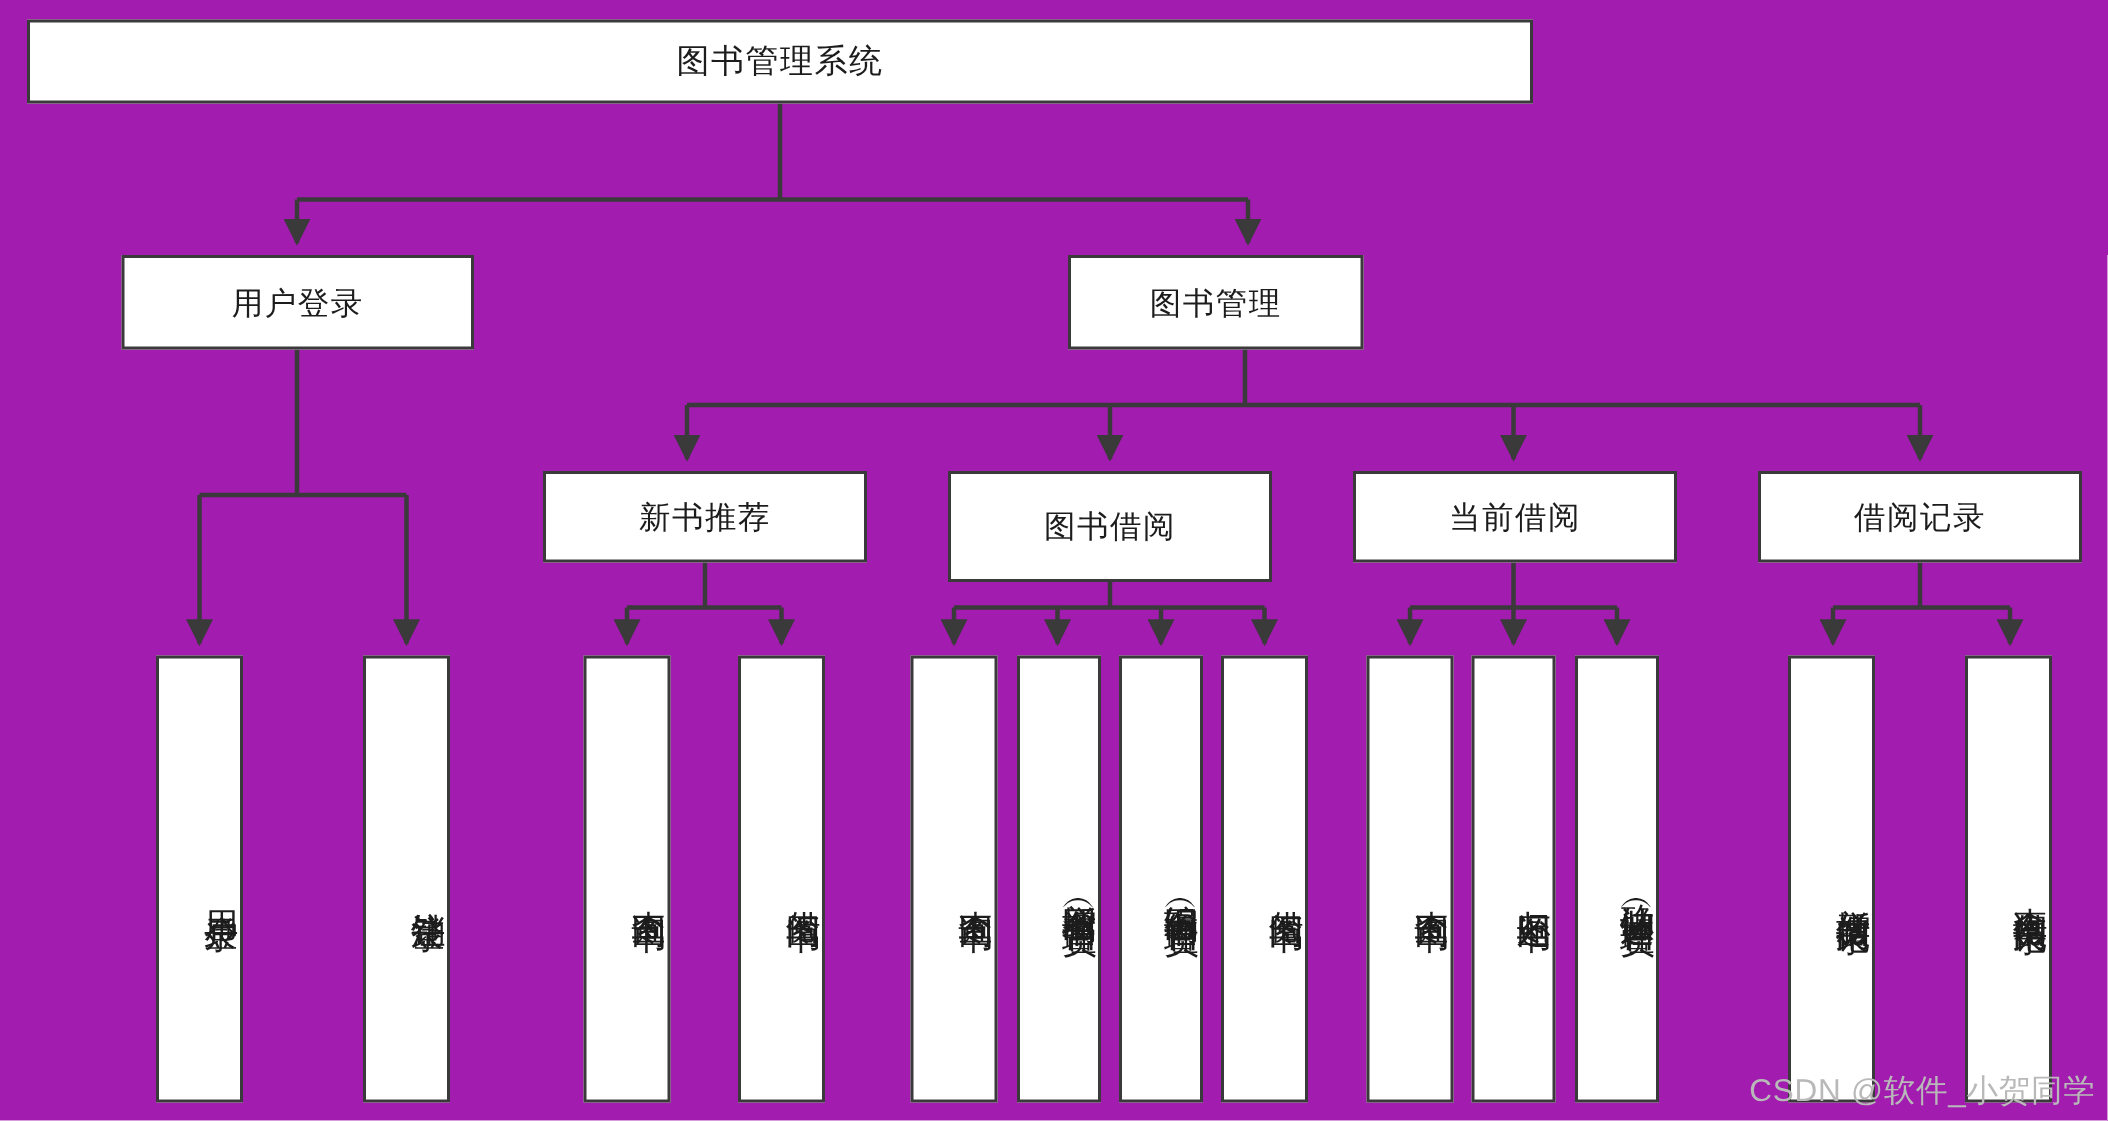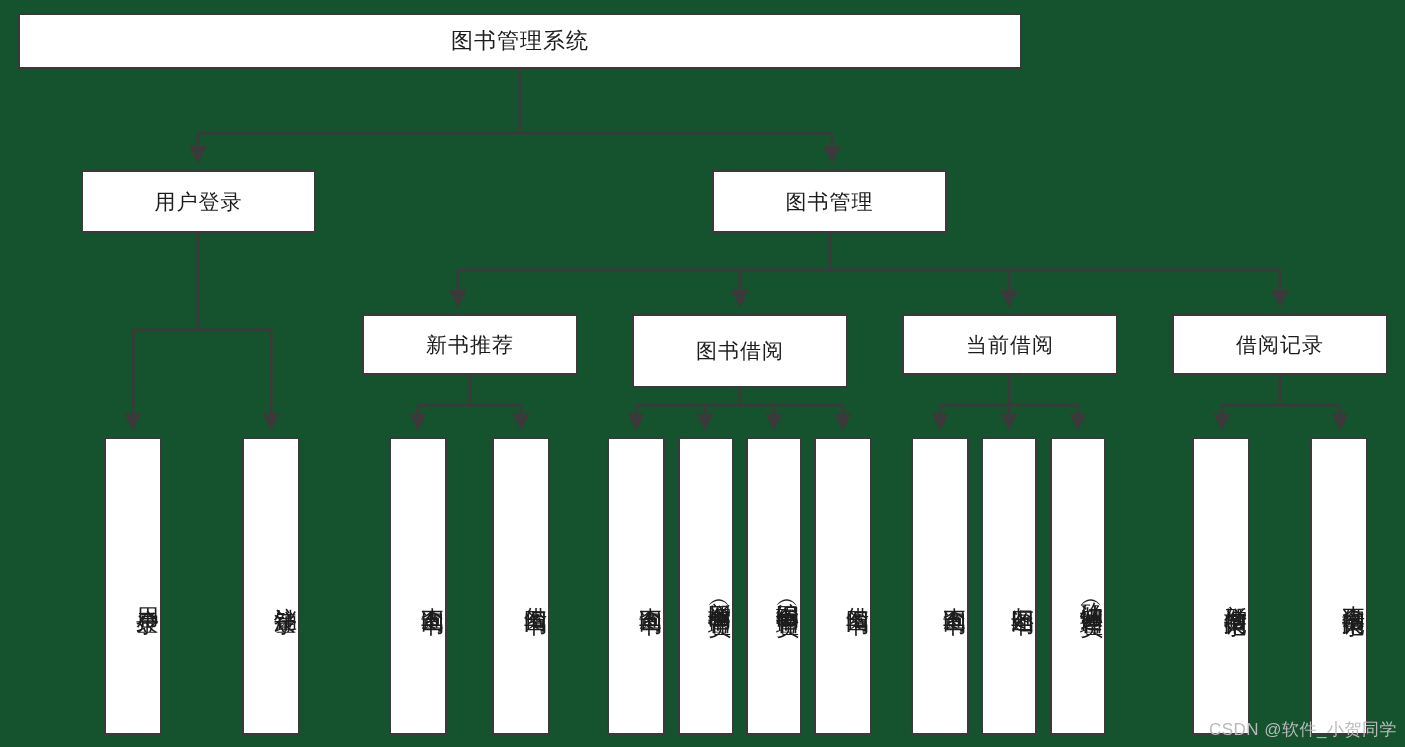--- a/index.html
+++ b/index.html
@@ -7,21 +7,21 @@
     padding: 0;
     background: #ffffff;
   }
   body {
     font-family: "Liberation Sans", "DejaVu Sans", sans-serif;
   }
   #canvas {
     position: relative;
     width: 1405px;
     height: 747px;
-    background: #14532d;
+    background: #a21caf;
     overflow: hidden;
   }
   svg.wires {
     position: absolute;
     left: 0;
     top: 0;
     width: 1405px;
     height: 747px;
     pointer-events: none;
   }
@@ -54,21 +54,21 @@
     padding-top: 14px;
     text-align: center;
   }
   .node-v span {
     display: block;
   }
   .watermark {
     position: absolute;
     right: 8px;
     bottom: 6px;
-    font-size: 17px;
+    font-size: 21px;
     color: #b9b9b9;
     white-space: nowrap;
     letter-spacing: 0.5px;
     margin-left: 35px;
   }
 </style>
 </head>
 <body>
 
 <div id="canvas">
@@ -124,21 +124,21 @@
     </g>
   </svg>
 
   <div class="node node-h node-root" style="left:18px; top:13px; width:1004px; height:56px;">
     <span>图书管理系统</span>
   </div>
 
   <div class="node node-h" style="left:81px; top:170px; width:235px; height:63px;">
     <span>用户登录</span>
   </div>
-  <div class="node node-h" style="left:712px; top:170px; width:235px; height:63px;">
+  <div class="node node-h" style="left:712px; top:170px; width:197px; height:63px;">
     <span>图书管理</span>
   </div>
 
   <div class="node node-h" style="left:362px; top:314px; width:216px; height:61px;">
     <span>新书推荐</span>
   </div>
   <div class="node node-h" style="left:632px; top:314px; width:216px; height:74px;">
     <span>图书借阅</span>
   </div>
   <div class="node node-h" style="left:1172px; top:314px; width:216px; height:61px;">

